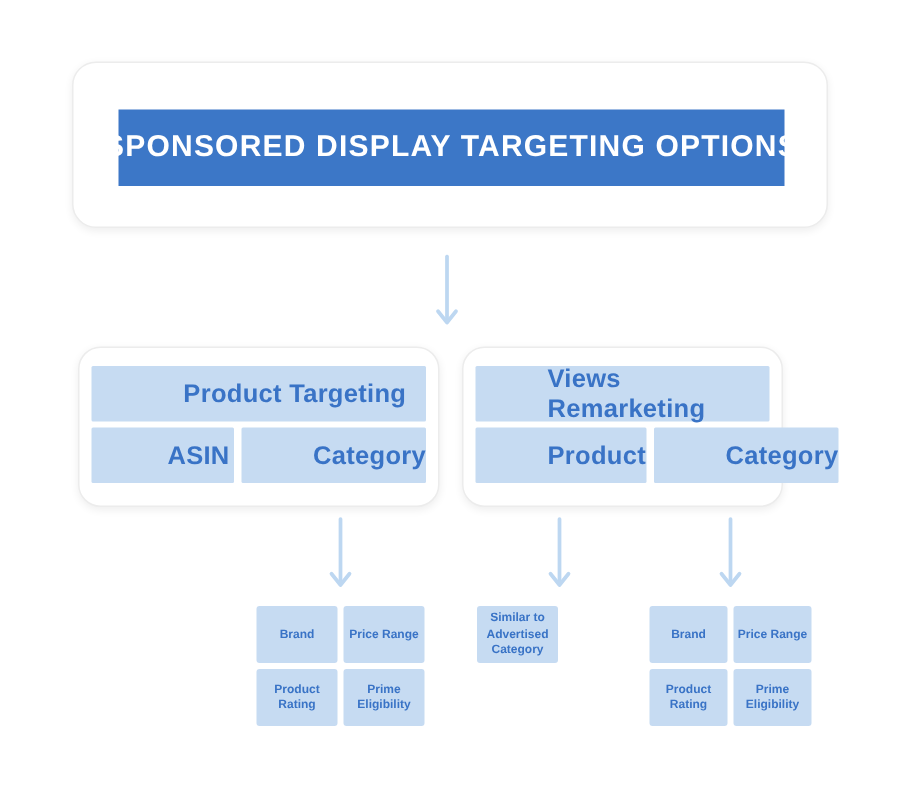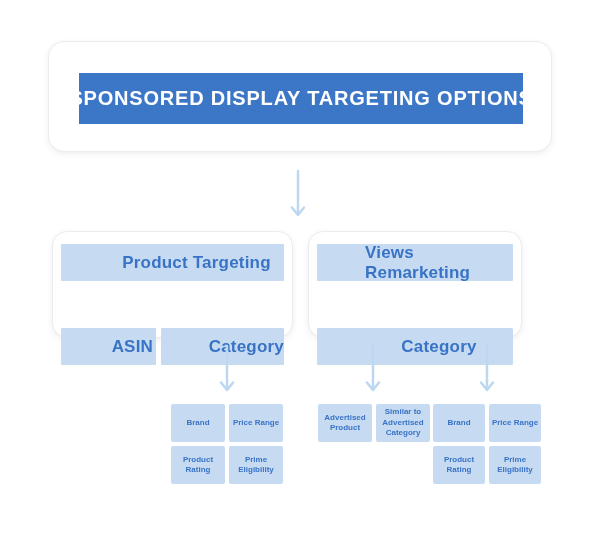--- a/index.html
+++ b/index.html
@@ -29,21 +29,21 @@
   .branch-card{top:231px;height:107px;border-radius:15px;padding:12px 8px 0;}
   .branch-left{left:52px;width:241px;}
   .branch-right{left:308px;width:214px;}
   .bcell{
     background:var(--cell-blue,#C6DBF2);color:var(--text-blue,#3973C6);
     display:flex;align-items:center;justify-content:center;
     font-weight:700;font-size:17px;letter-spacing:0.2px;border-radius:1px;padding-left:48px;
   }
   .bheader{height:37px;margin-bottom:4px;}
   .brow{display:flex;gap:5px;}
-  .brow .bcell{flex:1;height:37px;margin-top:43px;}
+  .brow .bcell{flex:1;height:37px;}
   .arrow{position:absolute;width:16px;height:50px;}
   .arrow line,.arrow path{
     stroke:var(--arrow-blue,#BDD7F1);stroke-width:2.5;fill:none;
     stroke-linecap:round;stroke-linejoin:round;
   }
   .leaf-grid{
     position:absolute;top:404px;display:grid;gap:4px;
   }
   .leaf-left{left:171px;grid-template-columns:54px 54px;}
   .leaf-mid{left:318px;grid-template-columns:54px 54px;}
@@ -73,20 +73,21 @@
     <div class="bcell bheader">Product Targeting</div>
     <div class="brow">
       <div class="bcell">ASIN</div>
       <div class="bcell">Category</div>
     </div>
   </div>
 
   <div class="card branch-card branch-right">
     <div class="bcell bheader">Views Remarketing</div>
     <div class="brow">
+      <div class="bcell">Product</div>
       <div class="bcell">Category</div>
     </div>
   </div>
 
   <svg class="arrow" style="left:219px;top:344px" viewBox="0 0 16 50">
     <line x1="8" y1="2" x2="8" y2="45"></line>
     <path d="M2 38.5 L8 46 L14 38.5"></path>
   </svg>
   <svg class="arrow" style="left:365px;top:344px" viewBox="0 0 16 50">
     <line x1="8" y1="2" x2="8" y2="45"></line>
@@ -98,21 +99,20 @@
   </svg>
 
   <div class="leaf-grid leaf-left">
     <div class="leaf-cell">Brand</div>
     <div class="leaf-cell">Price Range</div>
     <div class="leaf-cell">Product Rating</div>
     <div class="leaf-cell">Prime Eligibility</div>
   </div>
 
   <div class="leaf-grid leaf-mid">
-    <div class="leaf-cell">Advertised Product</div>
     <div class="leaf-cell">Similar to Advertised Category</div>
   </div>
 
   <div class="leaf-grid leaf-right">
     <div class="leaf-cell">Brand</div>
     <div class="leaf-cell">Price Range</div>
     <div class="leaf-cell">Product Rating</div>
     <div class="leaf-cell">Prime Eligibility</div>
   </div>
 

